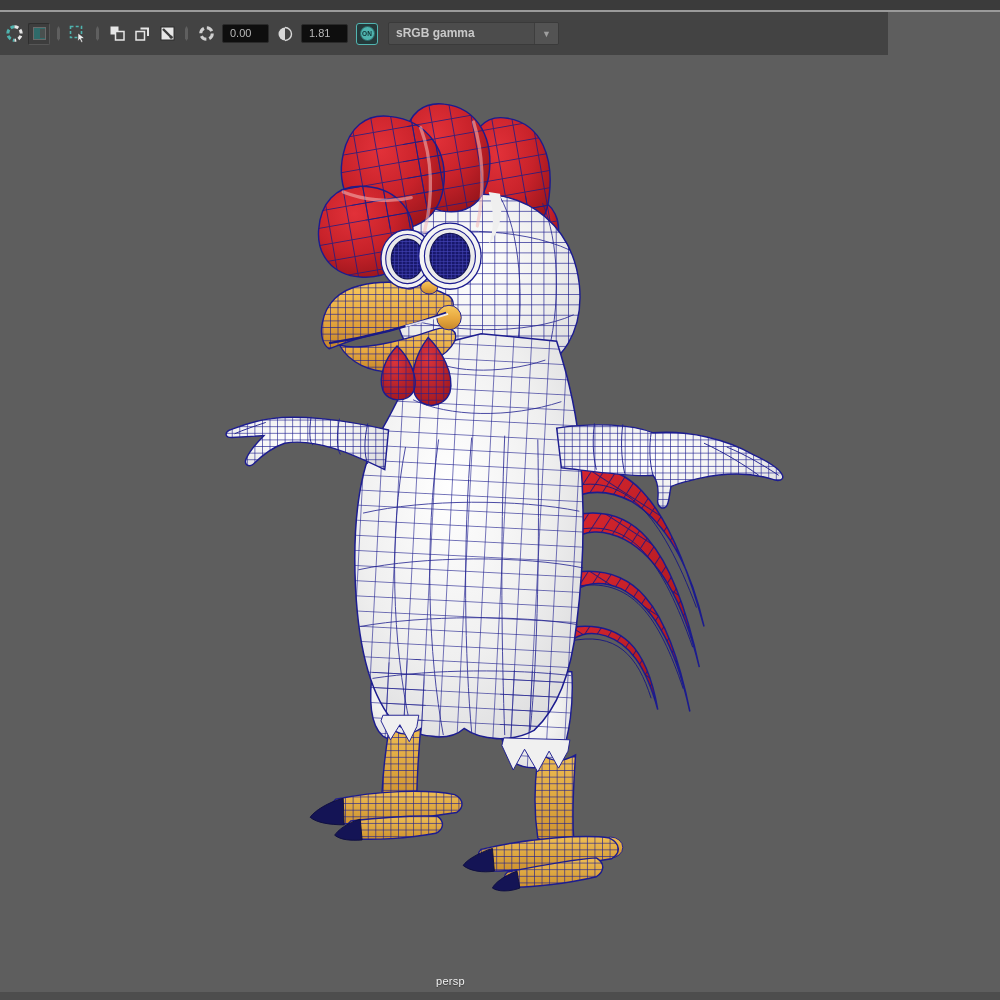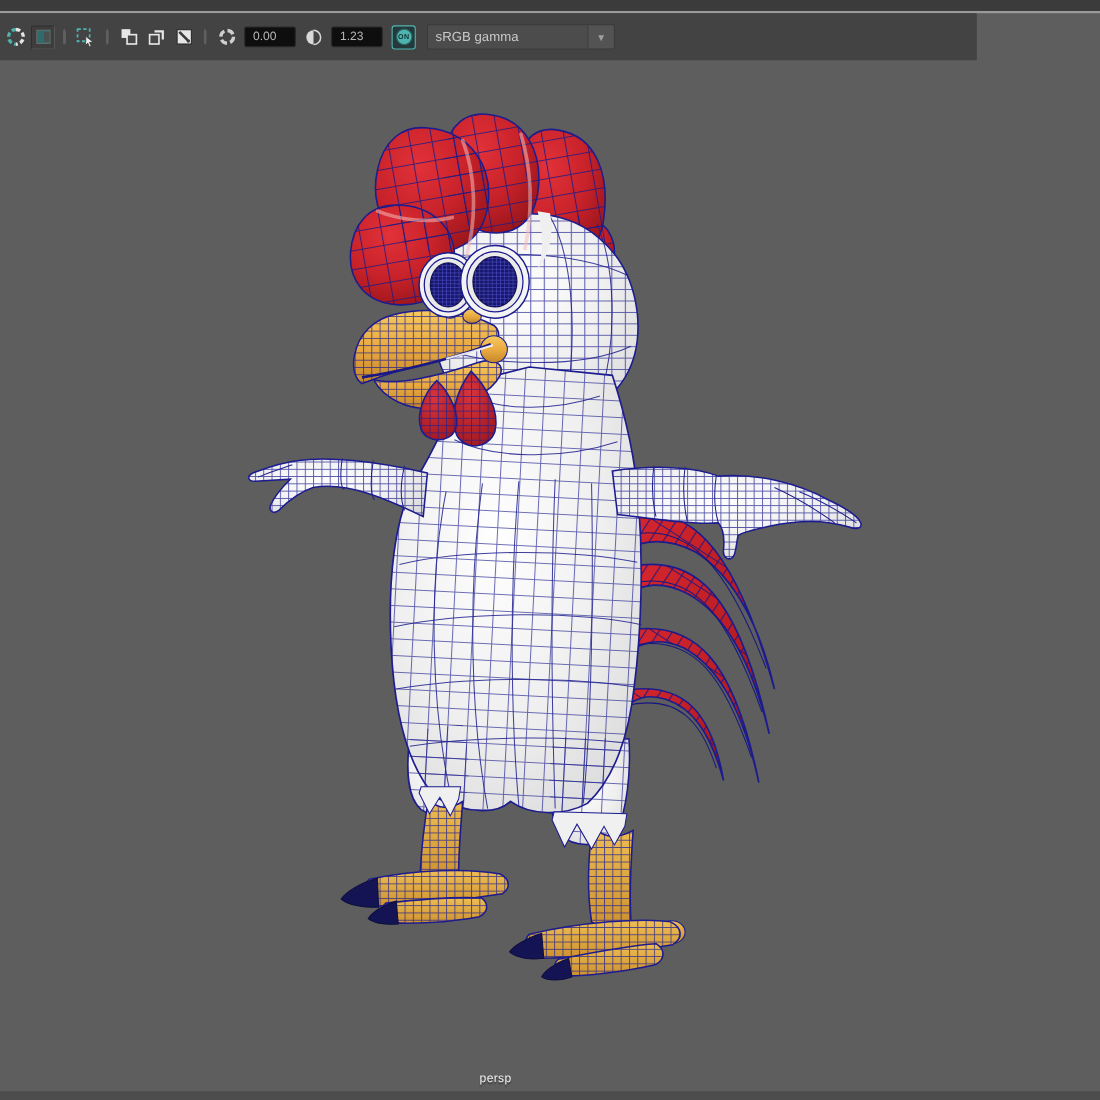--- a/index.html
+++ b/index.html
@@ -33,21 +33,21 @@
     width:20px;height:20px;border:1px solid #52b5b1;background:#25393a;border-radius:3px;
     display:flex;align-items:center;justify-content:center;flex:0 0 auto;margin:0 3px;
   }
   .on-circle{
     width:15px;height:15px;border-radius:50%;background:#4fb3ae;border:1px solid #2a6a68;
     color:#123335;font-size:6.5px;font-weight:bold;display:flex;align-items:center;justify-content:center;
     letter-spacing:.2px;box-sizing:border-box;
   }
   .dropdown{
     height:21px;margin-left:4px;display:flex;align-items:stretch;flex:0 0 auto;
-    background:#4c4c4c;border:1px solid #3a3a3a;border-radius:2px;overflow:hidden;
+    background:#4c4c4c;border:1px solid #3a3a3a;border-radius:2px;overflow:hidden;font-weight:bold;
   }
   .dropdown .dd-label{
     width:138px;color:#c9c9c9;font-size:12px;line-height:21px;padding-left:7px;
   }
   .dropdown .dd-arrow{
     width:23px;background:#535353;border-left:1px solid #3e3e3e;
     display:flex;align-items:center;justify-content:center;color:#9f9f9f;font-size:9px;
   }
   
   .viewport{position:absolute;left:0;top:55px;width:1000px;height:937px;background:#5e5e5e;}
@@ -122,21 +122,21 @@
 
   <div class="tfield">0.00</div>
 
   <div class="tbtn">
     <svg width="16" height="16" viewBox="0 0 16 16">
       <path d="M8 1.5 A6.5 6.5 0 0 0 8 14.5 Z" fill="#d8d8d8"></path>
       <path d="M8 1.5 A6.5 6.5 0 0 1 8 14.5" fill="none" stroke="#d8d8d8" stroke-width="1.4"></path>
     </svg>
   </div>
 
-  <div class="tfield">1.23</div>
+  <div class="tfield">1.81</div>
 
   <div class="on-btn">
     <div class="on-circle">ON</div>
   </div>
 
   <div class="dropdown">
     <div class="dd-label">sRGB gamma</div>
     <div class="dd-arrow">▼</div>
   </div>
 </div>

